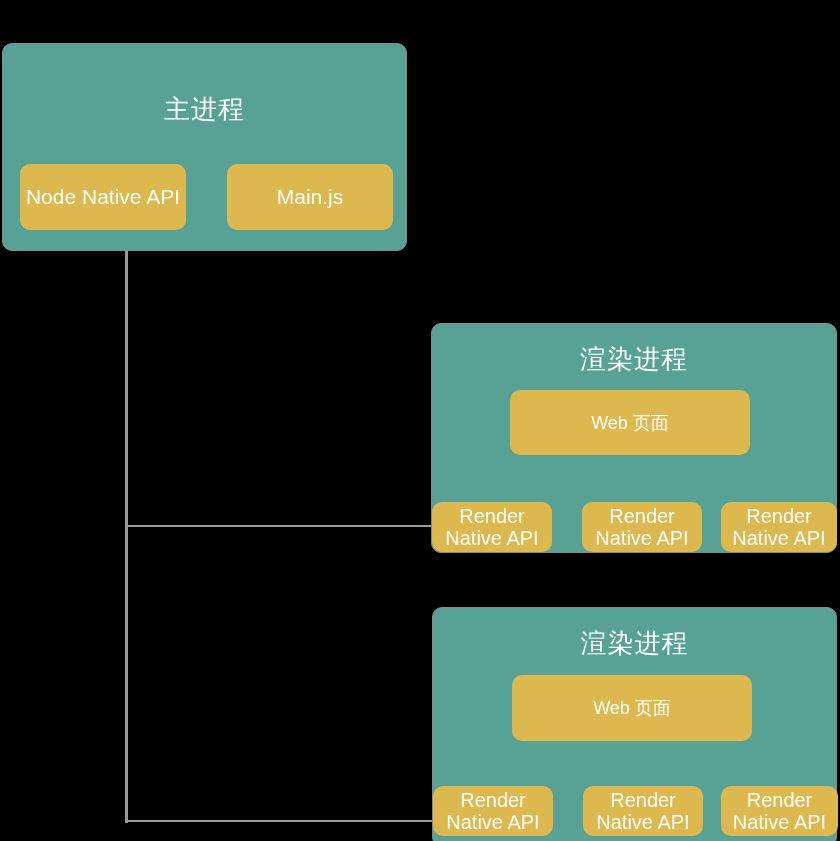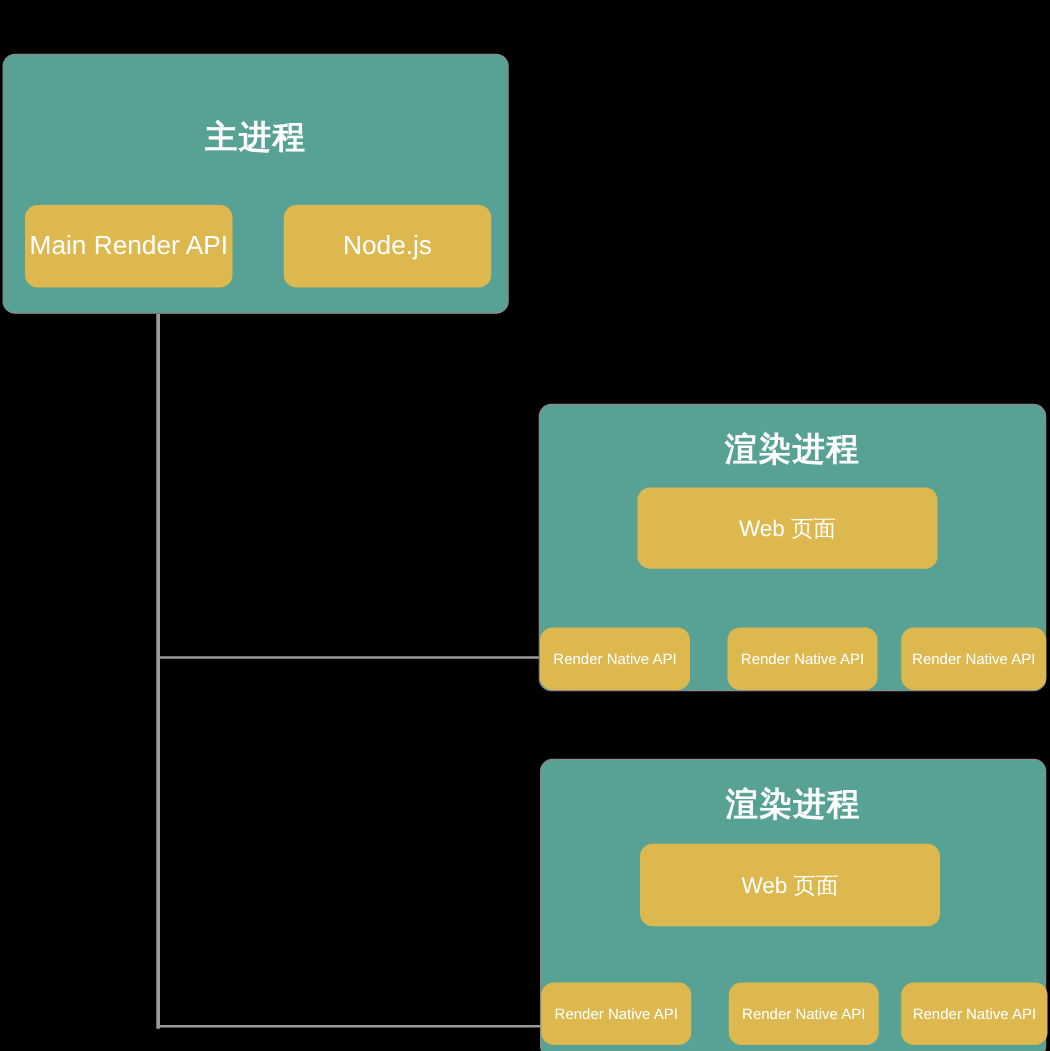--- a/index.html
+++ b/index.html
@@ -36,21 +36,21 @@
   }
   .process.main      { left: 2px;   top: 43px;  width: 405px; height: 208px; }
   .process.renderer-1 { left: 431px; top: 323px; width: 406px; height: 230px; }
   .process.renderer-2 { left: 432px; top: 607px; width: 405px; height: 240px; }
 
   .process-title {
     position: absolute;
     left: 0; right: 0;
     text-align: center;
     font-size: 26px;
-    font-weight: 700;
+    font-weight: 400;
     letter-spacing: 1px;
     color: var(--text);
   }
   .process.main .process-title { top: 48px; }
   .process.renderer-1 .process-title, .process.renderer-2 .process-title { top: 18px; }
 
   
   .chip {
     position: absolute;
     background: var(--module-fill);
@@ -67,42 +67,42 @@
   .process.main .chip.main-native { left: 17px;  top: 120px; width: 166px; height: 66px; }
   .process.main .chip.nodejs      { left: 224px; top: 120px; width: 166px; height: 66px; }
 
   .chip.web { font-size: 18px; }
   .process.renderer-1 .chip.web { left: 78px; top: 66px; width: 240px; height: 65px; }
   .process.renderer-2 .chip.web { left: 79px; top: 67px; width: 240px; height: 66px; }
 
   .chip.api {
     top: 178px;
     height: 50px;
-    font-size: 12px;
+    font-size: 20px;
     line-height: 22px;
     padding: 0 6px;
   }
   .chip.api.pos-0 { left: 0px;   width: 120px; }
   .chip.api.pos-1 { left: 150px; width: 120px; }
   .chip.api.pos-2 { left: 289px; width: 116px; }
   .process.renderer-2 .chip.api.pos-2 { left: 288px; width: 117px; }
 </style>
 </head>
 <body>
 
 <div class="canvas">
 
   <div class="line vertical"></div>
   <div class="line horizontal-1"></div>
   <div class="line horizontal-2"></div>
 
   <section class="process main">
     <h2 class="process-title">主进程</h2>
-    <div class="chip big main-native">Main Render API</div>
-    <div class="chip big nodejs">Node.js</div>
+    <div class="chip big main-native">Node Native API</div>
+    <div class="chip big nodejs">Main.js</div>
   </section>
 
   <section class="process renderer-1">
     <h2 class="process-title">渲染进程</h2>
     <div class="chip web">Web 页面</div>
     <div class="chip api pos-0">Render Native API</div>
     <div class="chip api pos-1">Render Native API</div>
     <div class="chip api pos-2">Render Native API</div>
   </section>
 

